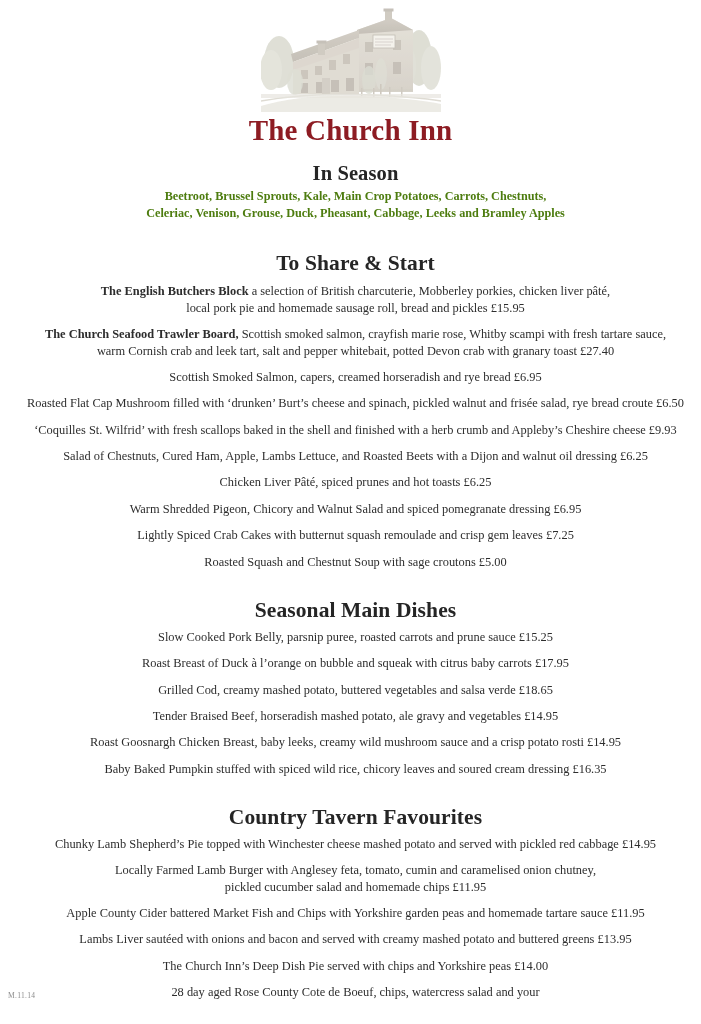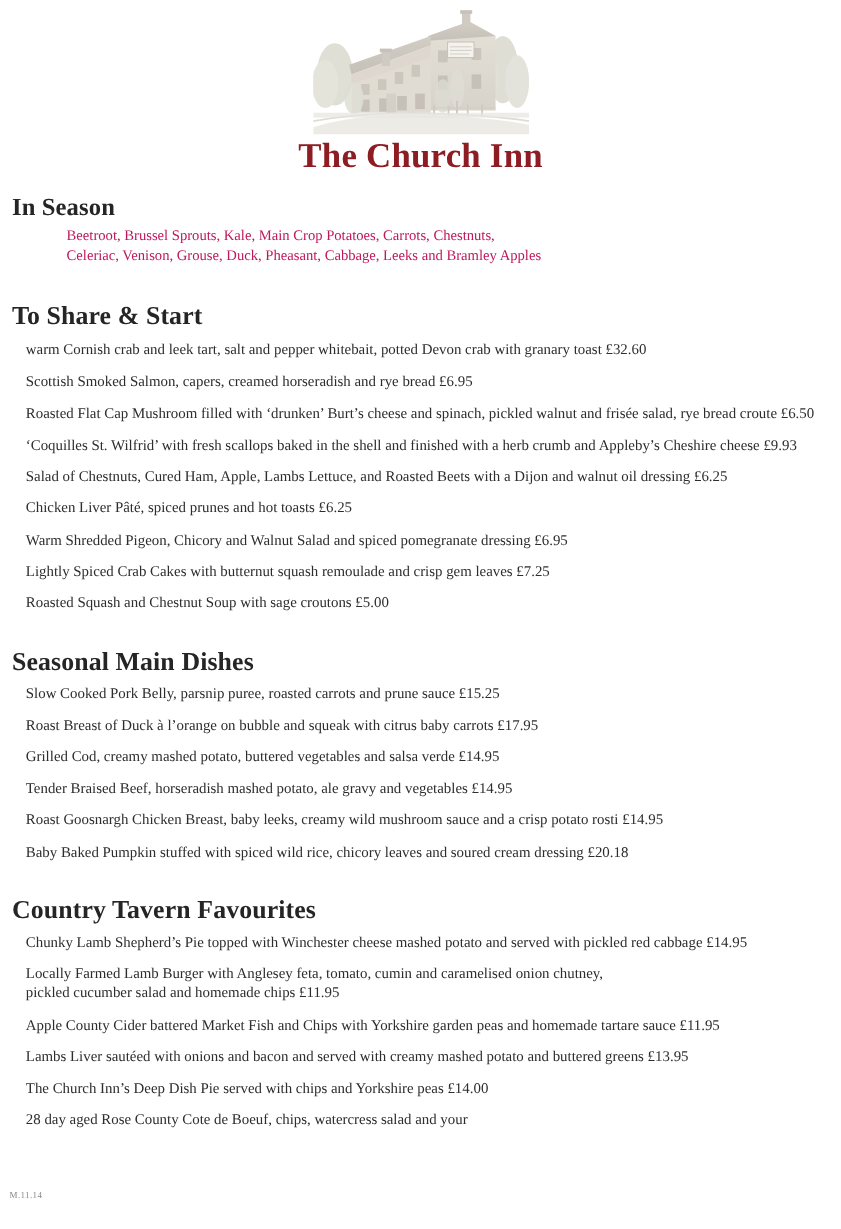--- a/index.html
+++ b/index.html
@@ -42,37 +42,38 @@
     font-size: 29px;
     font-weight: bold;
     color: #8d1c23;
     letter-spacing: 0.2px;
     margin: 3px 0 0 0;
     line-height: 1.05;
   }
 
   
   .section {
+    text-align: center;
     margin-left: 10px;
   }
   .section-title {
     font-size: 20.5px;
     font-weight: bold;
     color: #252525;
     margin: 0;
     line-height: 1.2;
     letter-spacing: 0.1px;
   }
   .section-title.sz-lg { font-size: 21.5px; }
 
   .sub-list {
     font-size: 12.2px;
-    font-weight: normal;
+    font-weight: bold;
     line-height: 1.42;
-    color: #be185d;
+    color: #4d7c0f;
     margin: 2px auto 0 auto;
     max-width: 600px;
   }
   .sub-list div { white-space: nowrap; }
 
   .items {
     margin-top: 2px;
   }
   .item {
     font-size: 12.4px;
@@ -196,23 +197,28 @@
     <div class="sub-list">
       <div>Beetroot, Brussel Sprouts, Kale, Main Crop Potatoes, Carrots, Chestnuts,</div>
       <div>Celeriac, Venison, Grouse, Duck, Pheasant, Cabbage, Leeks and Bramley Apples</div>
     </div>
   </div>
 
   <div class="section sec-share">
     <h2 class="section-title sz-lg">To Share &amp; Start</h2>
     <div class="items">
 
-
-      <div class="item">
-        <span class="ln">warm Cornish crab and leek tart, salt and pepper whitebait, potted Devon crab with granary toast £32.60</span>
+      <div class="item">
+        <span class="ln"><b>The English Butchers Block</b><span> a selection of British charcuterie, Mobberley porkies, chicken liver pâté,</span></span>
+        <span class="ln">local pork pie and homemade sausage roll, bread and pickles £15.95</span>
+      </div>
+
+      <div class="item">
+        <span class="ln"><b>The Church Seafood Trawler Board,</b><span> Scottish smoked salmon, crayfish marie rose, Whitby scampi with fresh tartare sauce,</span></span>
+        <span class="ln">warm Cornish crab and leek tart, salt and pepper whitebait, potted Devon crab with granary toast £27.40</span>
       </div>
 
       <div class="item">
         <span class="ln">Scottish Smoked Salmon, capers, creamed horseradish and rye bread £6.95</span>
       </div>
       <div class="item">
         <span class="ln">Roasted Flat Cap Mushroom filled with ‘drunken’ Burt’s cheese and spinach, pickled walnut and frisée salad, rye bread croute £6.50</span>
       </div>
       <div class="item">
         <span class="ln">‘Coquilles St. Wilfrid’ with fresh scallops baked in the shell and finished with a herb crumb and Appleby’s Cheshire cheese £9.93</span>
@@ -238,30 +244,30 @@
   <div class="section sec-mains">
     <h2 class="section-title sz-lg">Seasonal Main Dishes</h2>
     <div class="items">
       <div class="item">
         <span class="ln">Slow Cooked Pork Belly, parsnip puree, roasted carrots and prune sauce £15.25</span>
       </div>
       <div class="item">
         <span class="ln">Roast Breast of Duck à l’orange on bubble and squeak with citrus baby carrots £17.95</span>
       </div>
       <div class="item">
-        <span class="ln">Grilled Cod, creamy mashed potato, buttered vegetables and salsa verde £14.95</span>
+        <span class="ln">Grilled Cod, creamy mashed potato, buttered vegetables and salsa verde £18.65</span>
       </div>
       <div class="item">
         <span class="ln">Tender Braised Beef, horseradish mashed potato, ale gravy and vegetables £14.95</span>
       </div>
       <div class="item">
         <span class="ln">Roast Goosnargh Chicken Breast, baby leeks, creamy wild mushroom sauce and a crisp potato rosti £14.95</span>
       </div>
       <div class="item">
-        <span class="ln">Baby Baked Pumpkin stuffed with spiced wild rice, chicory leaves and soured cream dressing £20.18</span>
+        <span class="ln">Baby Baked Pumpkin stuffed with spiced wild rice, chicory leaves and soured cream dressing £16.35</span>
       </div>
     </div>
   </div>
 
   <div class="section sec-favourites">
     <h2 class="section-title sz-lg">Country Tavern Favourites</h2>
     <div class="items">
       <div class="item">
         <span class="ln">Chunky Lamb Shepherd’s Pie topped with Winchester cheese mashed potato and served with pickled red cabbage £14.95</span>
       </div>

